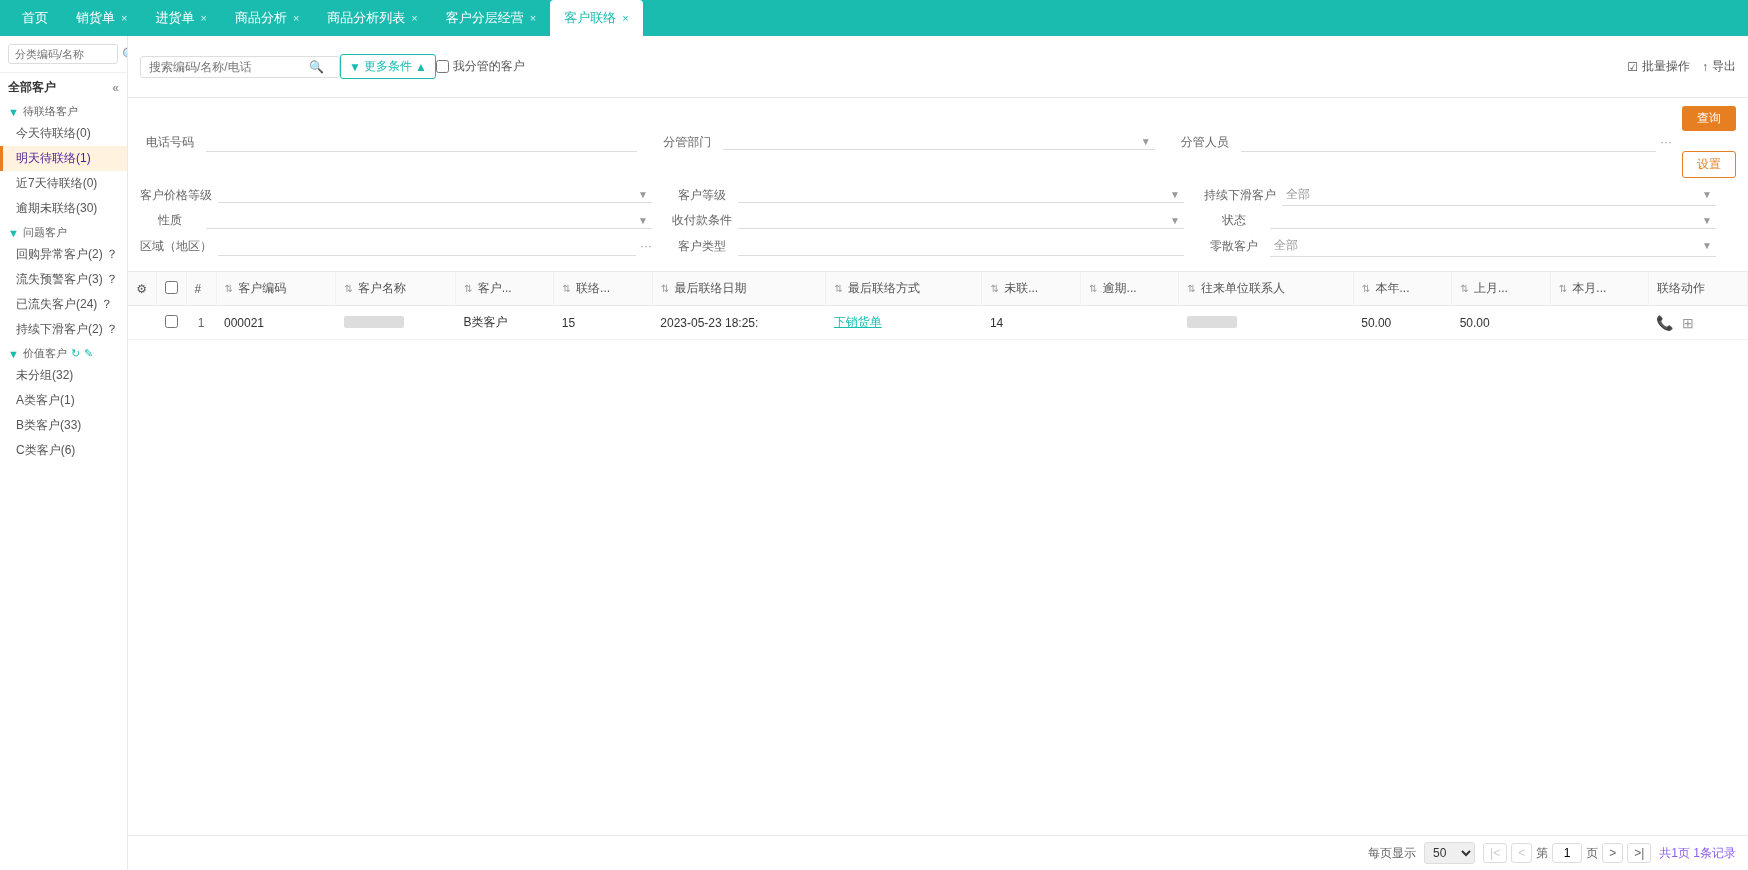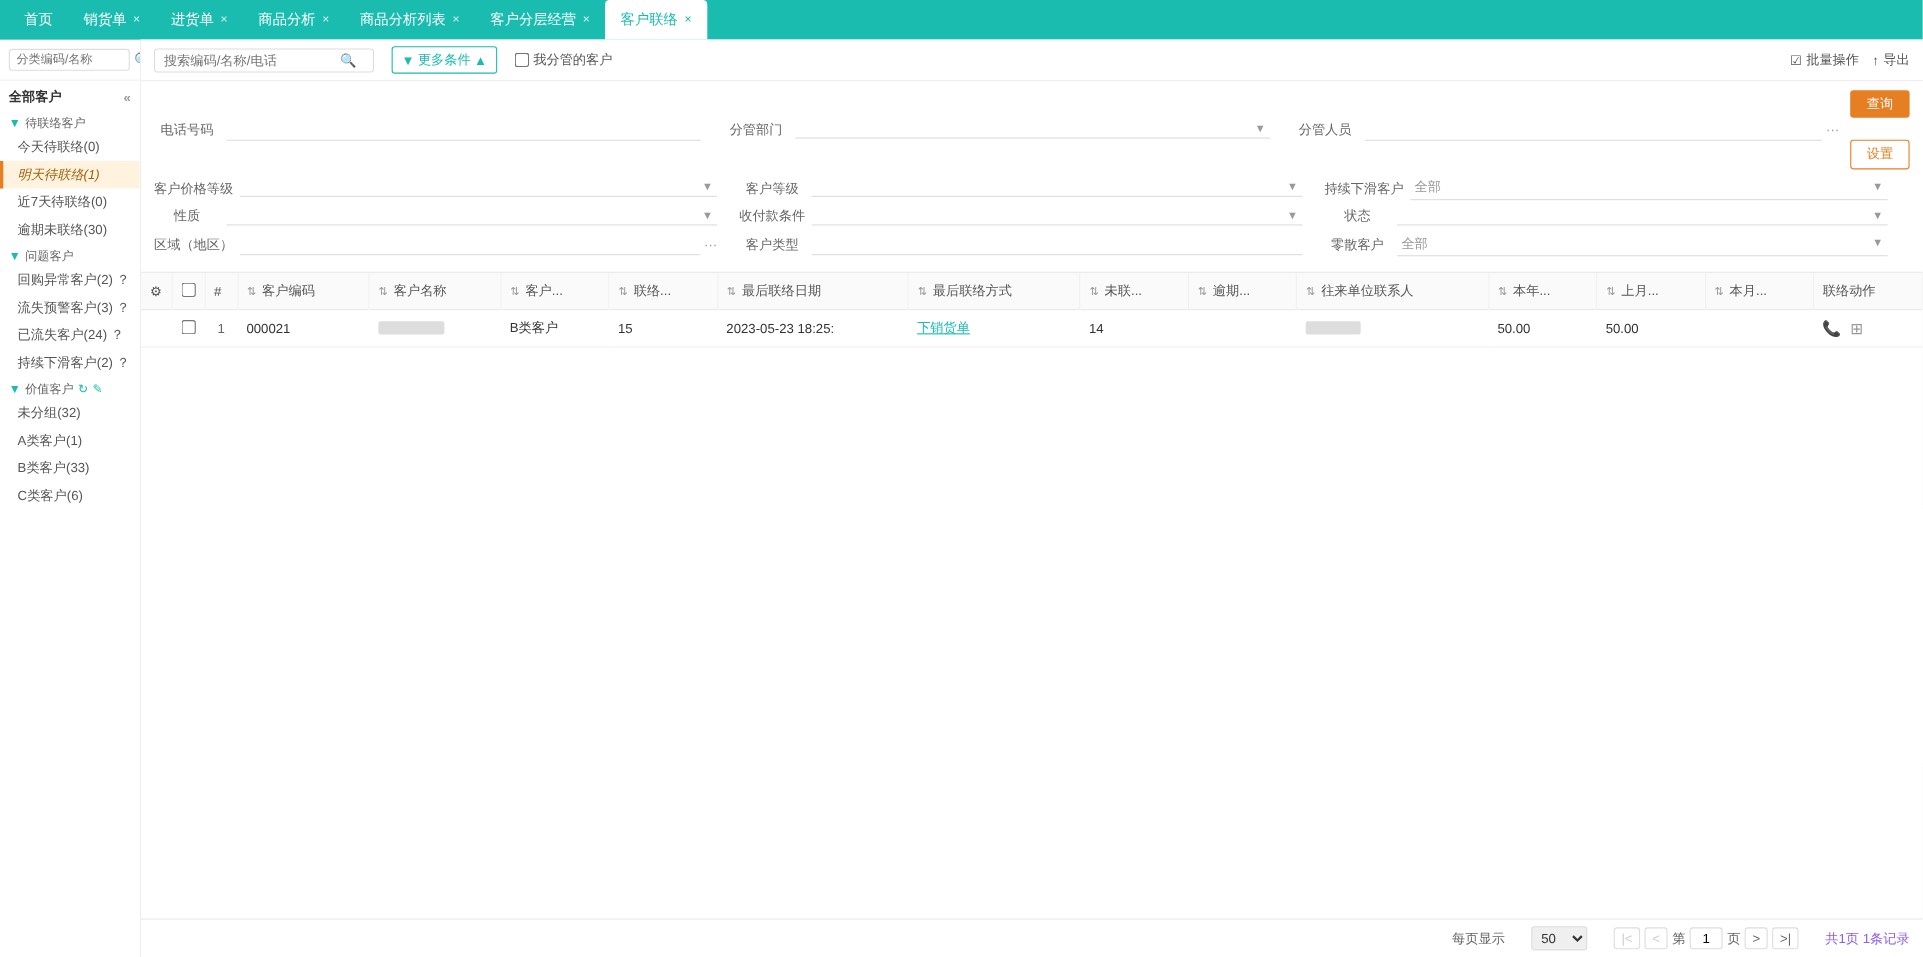--- a/index.html
+++ b/index.html
@@ -102,43 +102,42 @@
       padding: 4px 8px 4px 16px;
       cursor: pointer;
       color: #555;
       font-size: 12px;
       white-space: nowrap;
       overflow: hidden;
       text-overflow: ellipsis;
     }
     .sidebar-item.active {
       background: #fff3e0;
-      color: #a16207;
+      color: #4c1d95;
       border-left: 3px solid #e67e22;
       padding-left: 13px;
-      font-style: italic;
     }
 
     
     .content-area {
       flex: 1;
       display: flex;
       flex-direction: column;
       overflow: hidden;
       background: #fff;
     }
 
     
     .toolbar {
       display: flex;
       align-items: center;
-      padding: 6px 12px;
+      padding: 18px 12px;
       border-bottom: 1px solid #e8e8e8;
       background: #fff;
-      gap: 16px;
+      gap: 0;
     }
     .search-input-wrap {
       display: flex;
       align-items: center;
       border: 1px solid #ddd;
       border-radius: 3px;
       padding: 3px 8px;
       width: 200px;
     }
     .search-input-wrap input {
@@ -317,21 +316,21 @@
     }
 
     
     .table-footer {
       display: flex;
       align-items: center;
       justify-content: flex-end;
       padding: 6px 12px;
       border-top: 1px solid #e8e8e8;
       background: #fff;
-      gap: 24px;
+      gap: 8px;
     }
     .page-size-label {
       color: #666;
       font-size: 12px;
     }
     .page-size-select {
       border: 1px solid #ddd;
       border-radius: 3px;
       padding: 2px 4px;
       font-size: 12px;

